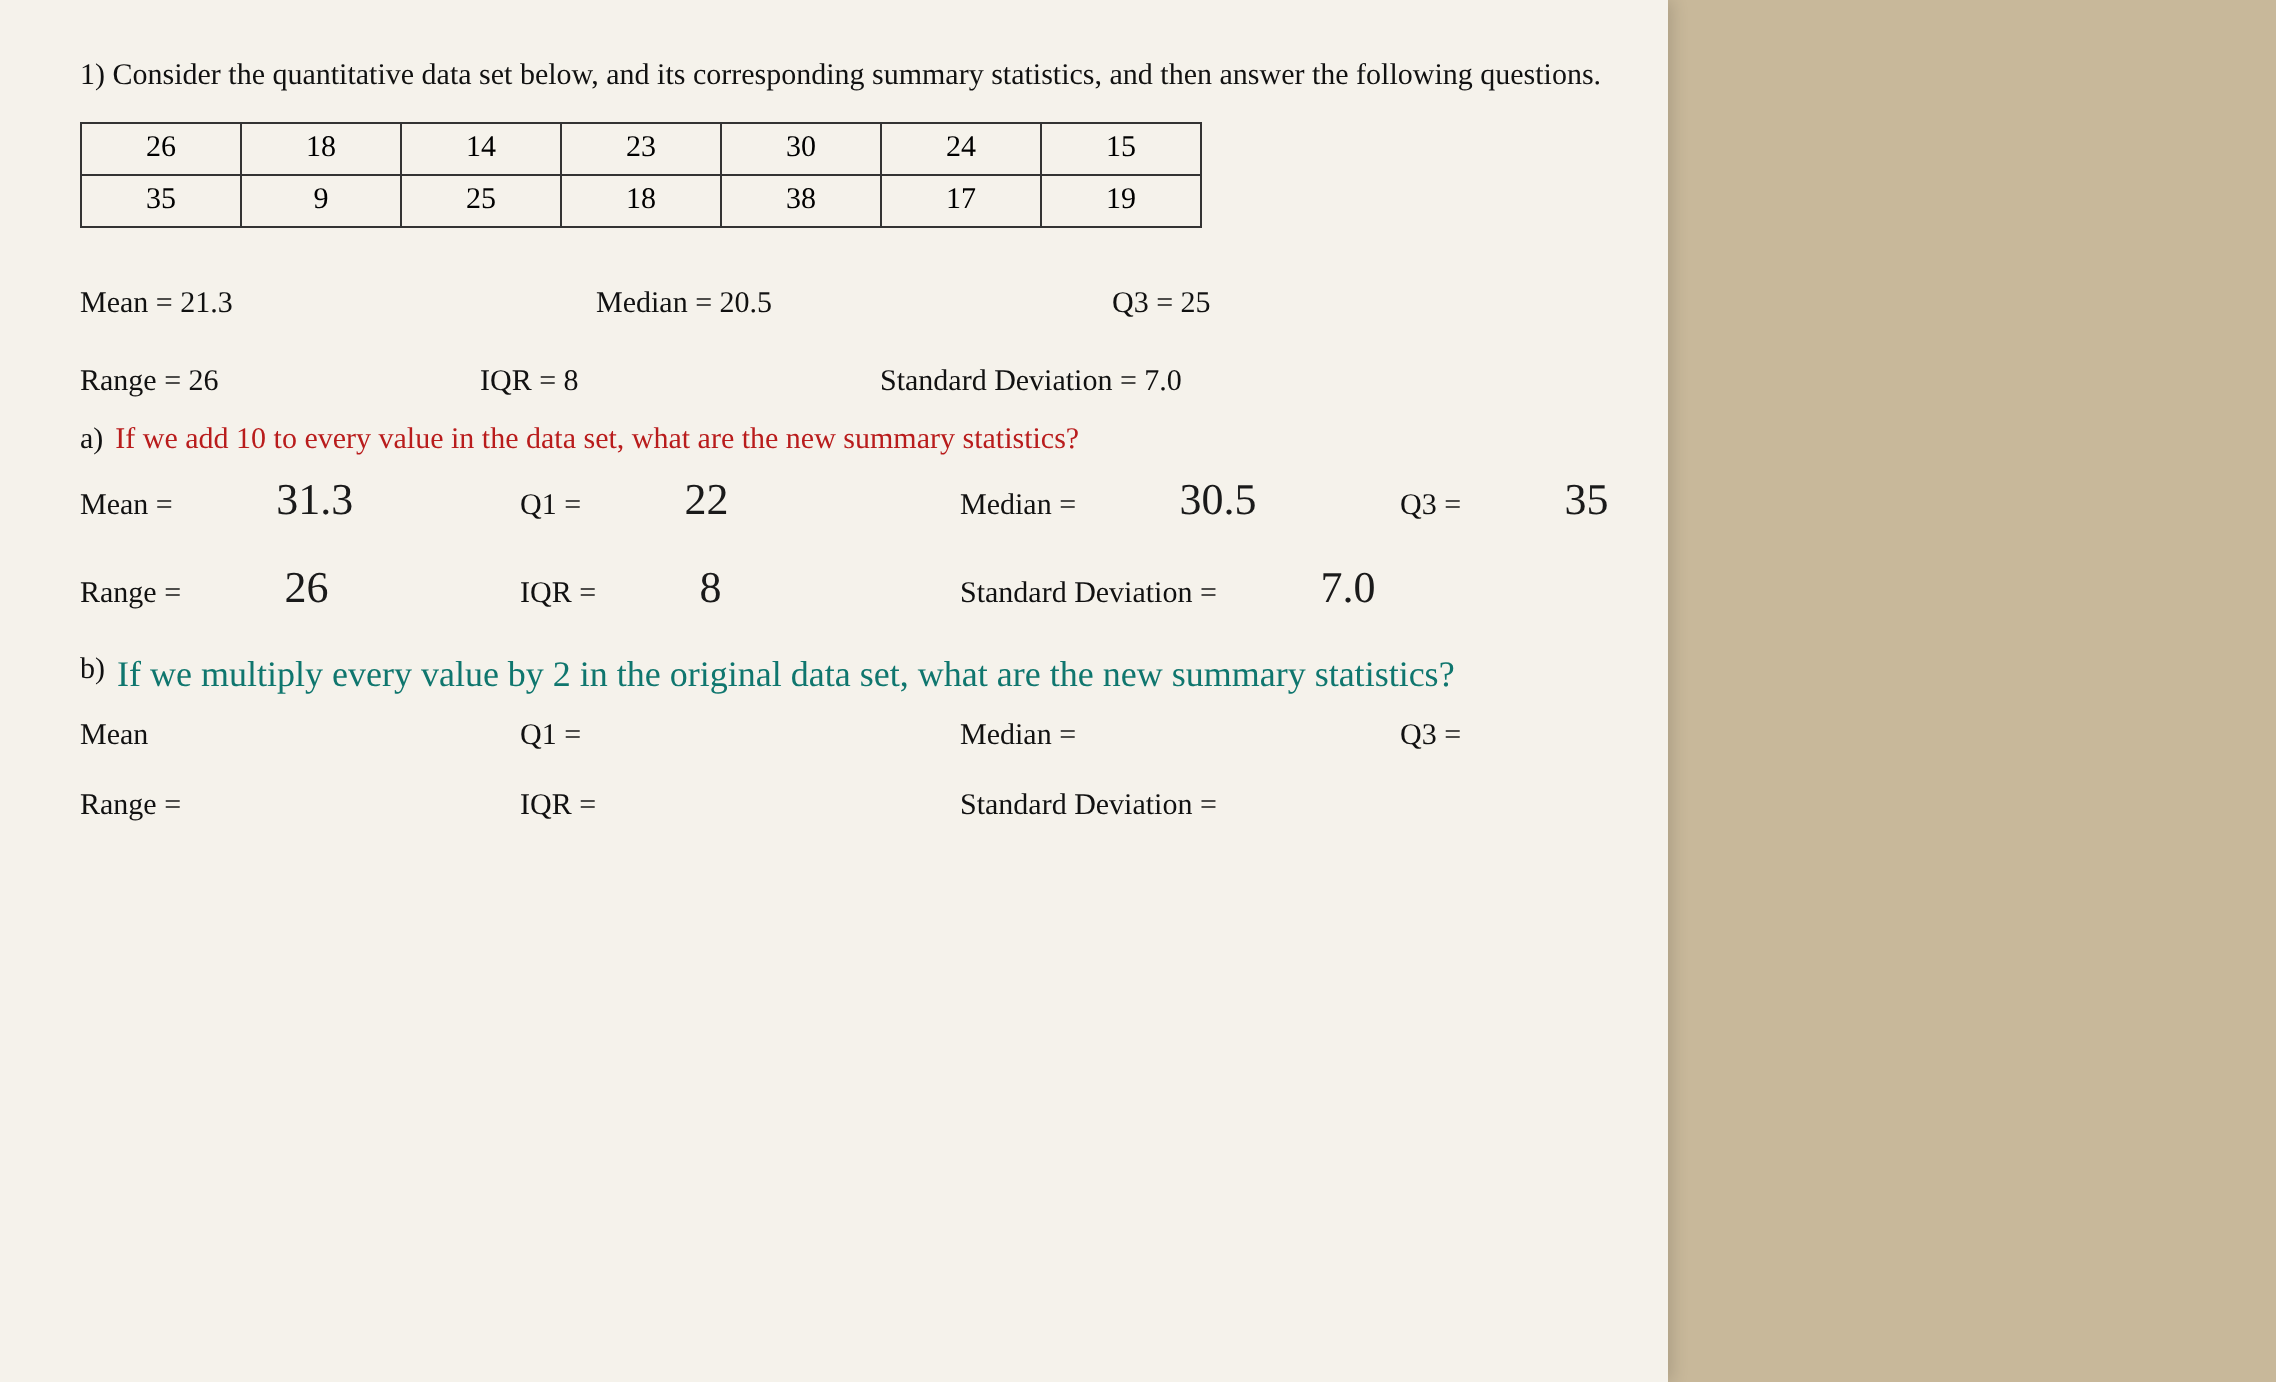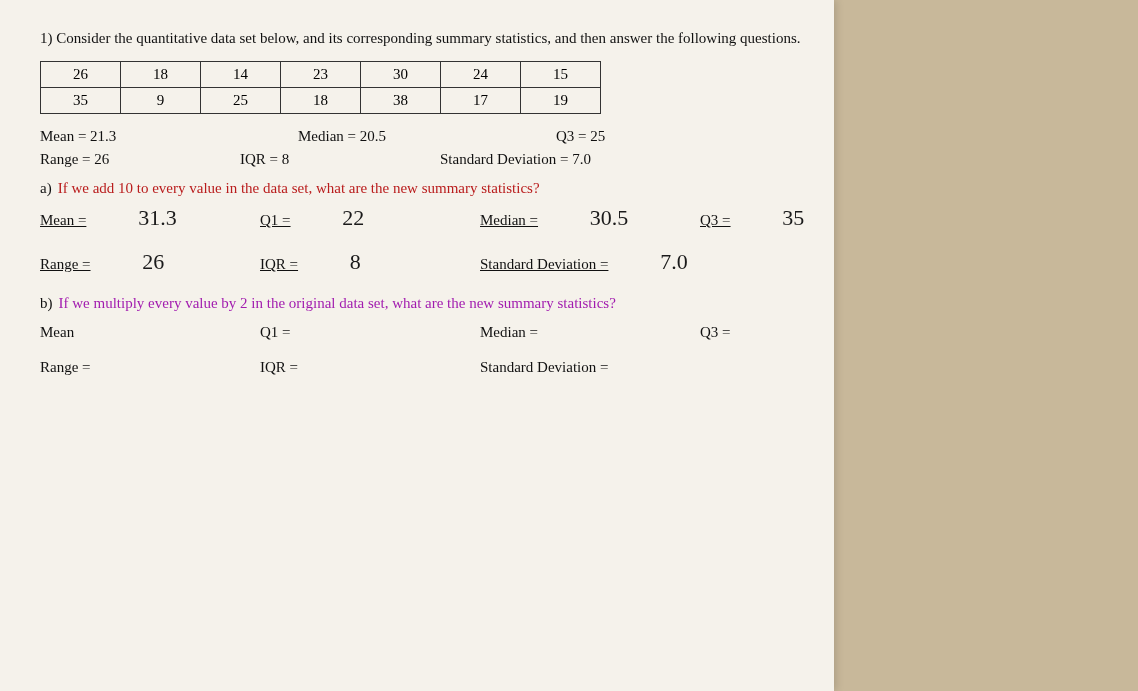--- a/index.html
+++ b/index.html
@@ -56,20 +56,21 @@
       align-items: center;
       gap: 0;
       margin-bottom: 6px;
       font-size: 15px;
       color: #111;
     }
 
     .stat-item {
       min-width: 200px;
       flex: 1;
+      margin-top: 16px;
     }
 
     
     .handwritten {
       font-family: 'Comic Sans MS', 'Segoe Script', cursive;
       font-size: 22px;
       color: #1a1a1a;
       margin-left: 48px;
     }
 
@@ -81,21 +82,20 @@
     }
 
     .answer-item {
       min-width: 220px;
       flex: 1;
     }
 
     .answer-label {
       font-size: 15px;
       color: #111;
-      text-decoration: underline;
     }
 
     .q3-col {
       min-width: 200px;
       flex: 1;
     }
 
     .blank-answer {
       font-size: 15px;
       color: #111;
@@ -177,21 +177,21 @@
       <span class="handwritten">8</span>
     </div>
     <div style="flex:2;">
       <span class="answer-label">Standard Deviation =</span>
       <span class="handwritten">7.0</span>
     </div>
   </div>
 
   <div style="display:flex; align-items:flex-start; margin-bottom:12px;">
     <span style="font-size:15px; color:#111; margin-right:6px;">b)</span>
-    <span style="font-size:15px; color:#a21caf;">If we multiply every value by 2 in the original data set, what are the new summary statistics?</span>
+    <span style="font-size:18px; color:#0f766e;">If we multiply every value by 2 in the original data set, what are the new summary statistics?</span>
   </div>
 
   <div class="answer-row">
     <div class="answer-item">
       <span class="blank-answer">Mean</span>
     </div>
     <div class="answer-item">
       <span class="blank-answer">Q1 =</span>
     </div>
     <div class="answer-item">

